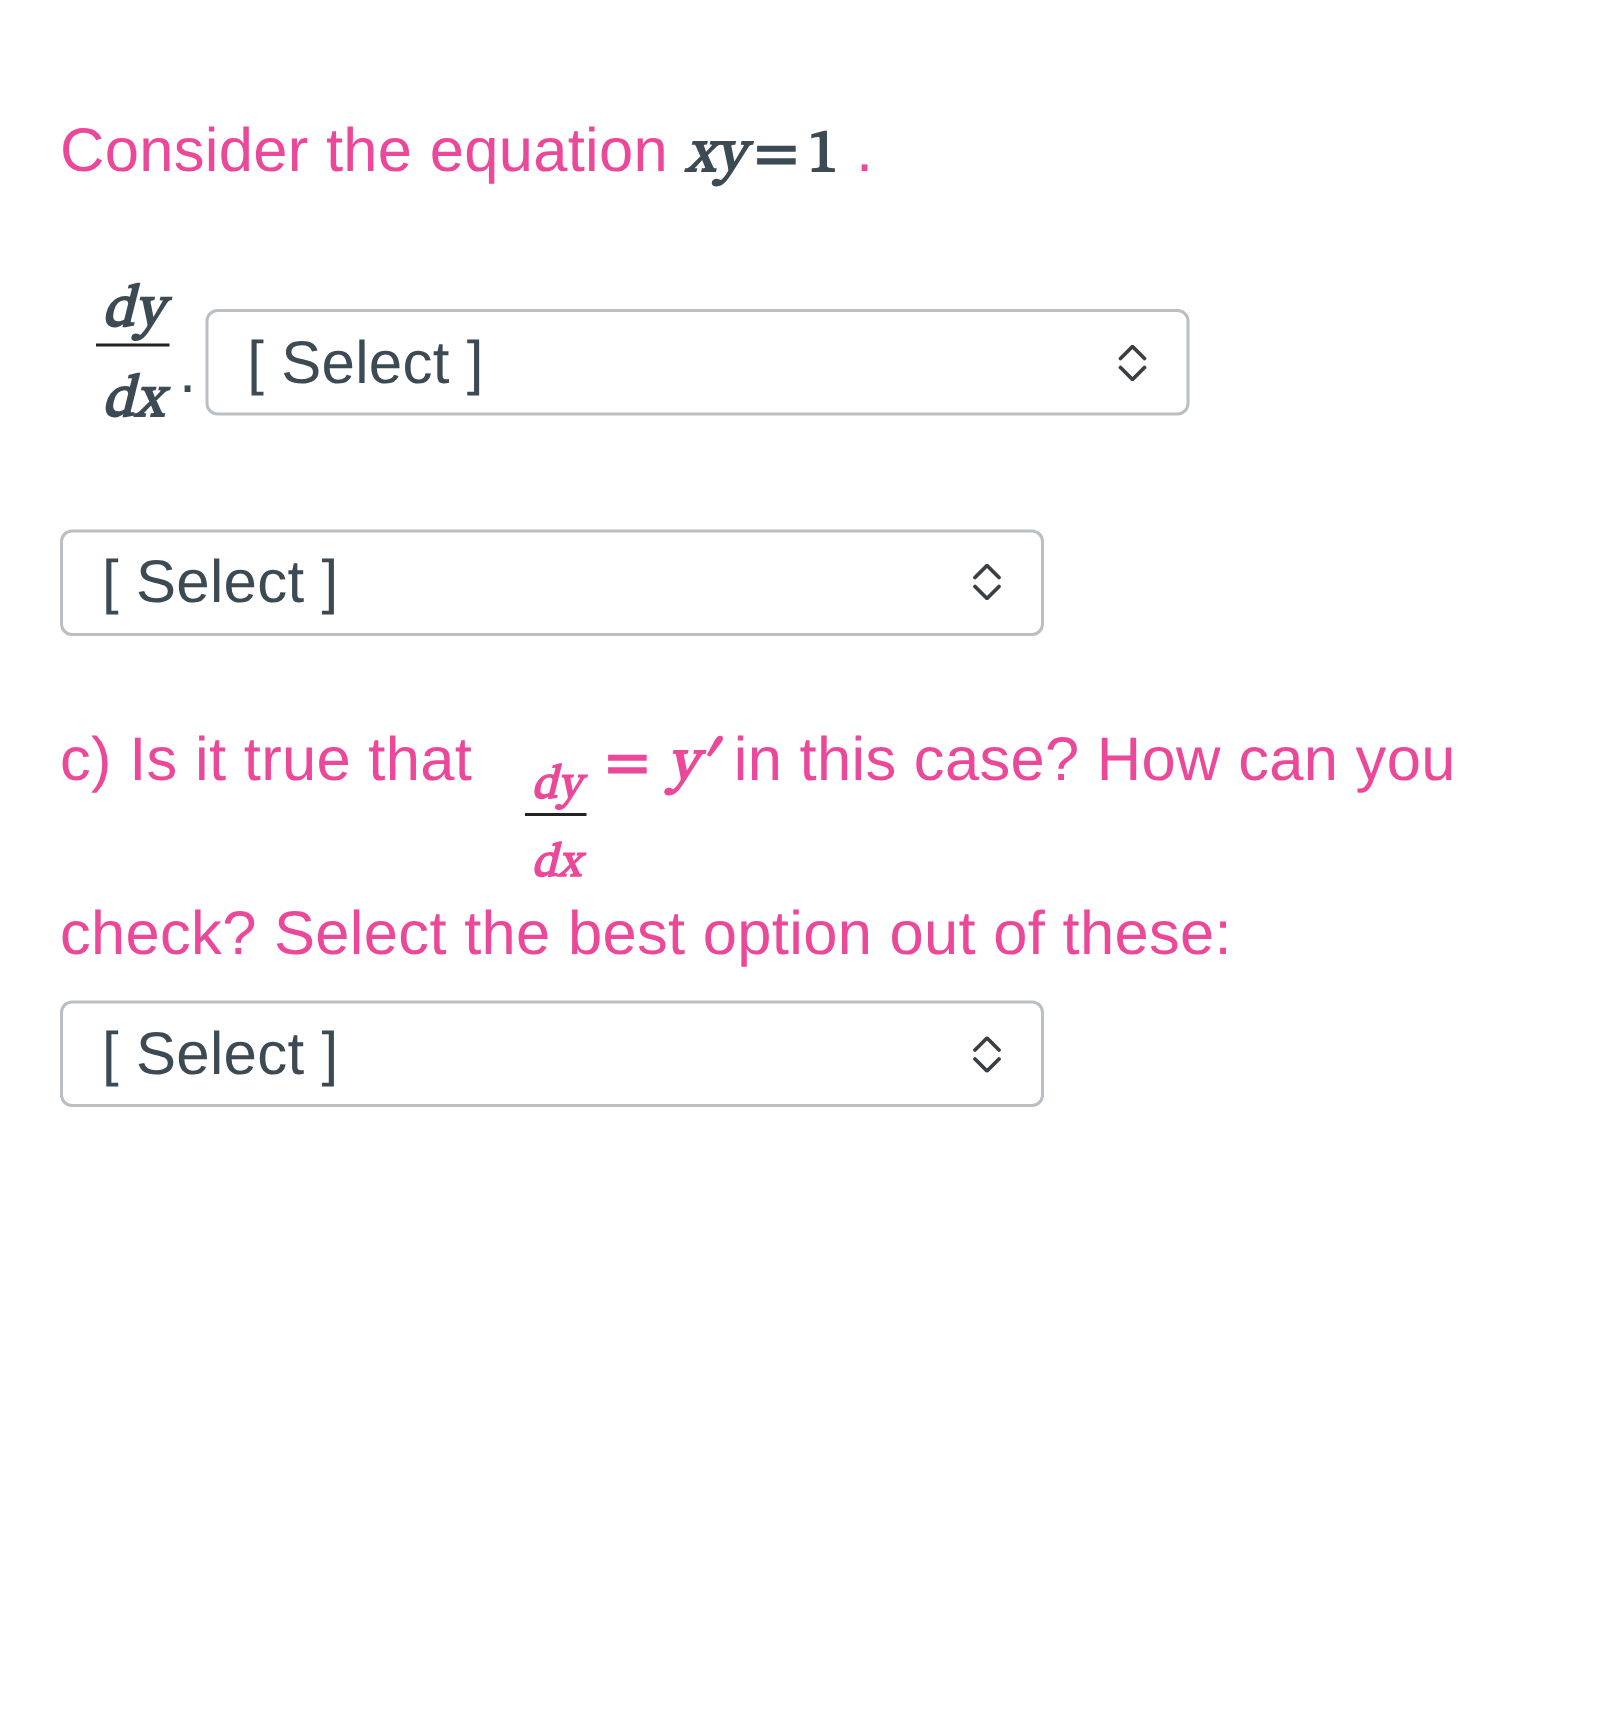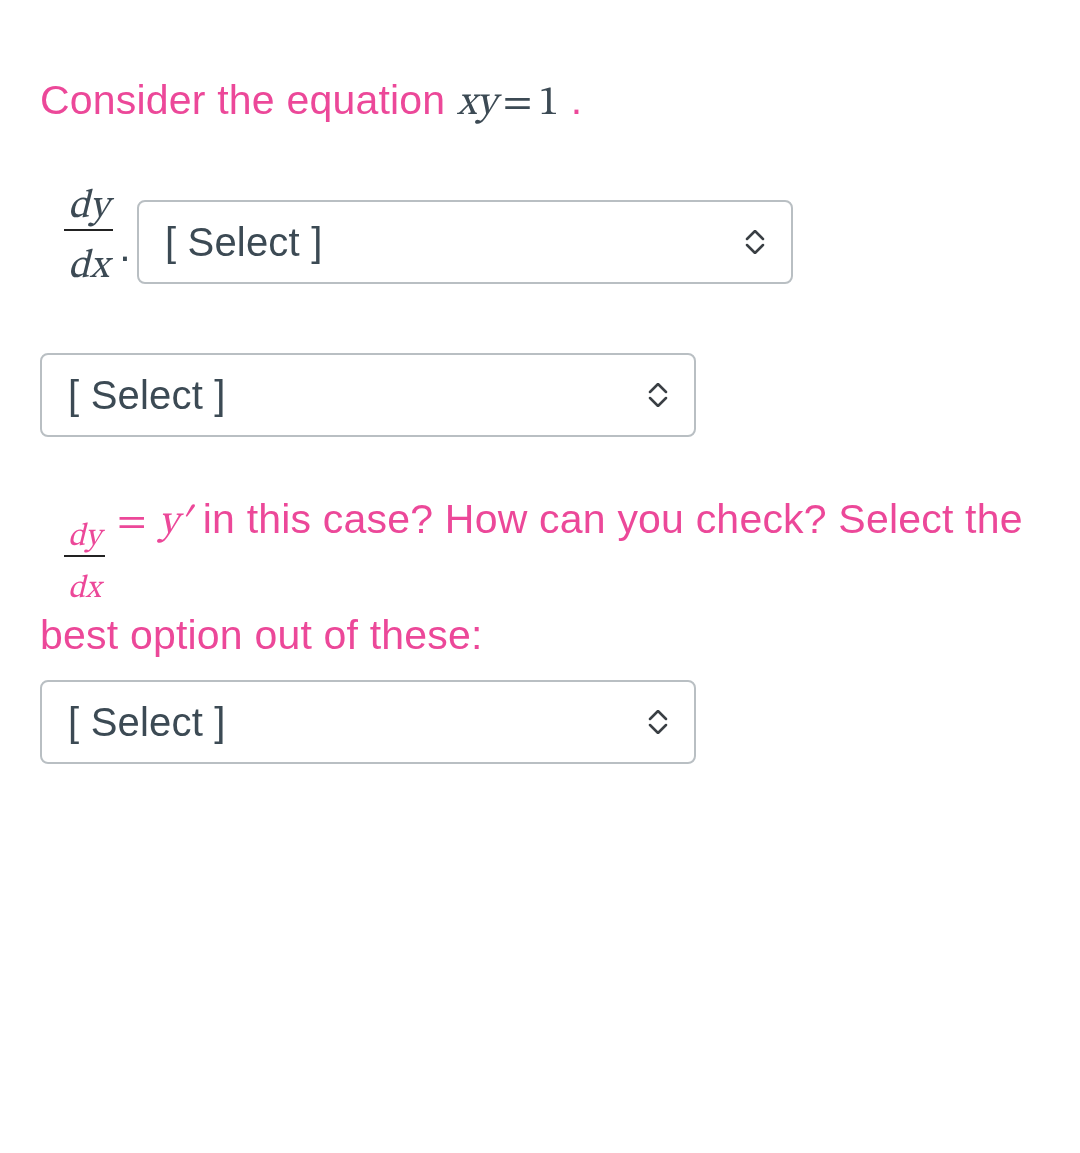--- a/index.html
+++ b/index.html
@@ -30,21 +30,21 @@
     }
     .math {
       font-family: "Cambria Math", "STIX Two Math", "Latin Modern Math", Georgia, serif;
       font-style: italic;
     }
     .math-upright {
       font-family: "Cambria Math", "STIX Two Math", "Latin Modern Math", Georgia, serif;
       font-style: normal;
     }
     .bold-math {
-      font-weight: 400;
+      font-weight: 700;
       text-align: right;
     }
     .frac {
       display: inline-flex;
       flex-direction: column;
       align-items: center;
       vertical-align: middle;
       line-height: 1;
       font-family: "Cambria Math", "STIX Two Math", "Latin Modern Math", Georgia, serif;
       font-style: italic;
@@ -59,21 +59,21 @@
     }
     .frac-small {
       font-size: 32px;
     }
     .select-box {
       display: inline-flex;
       align-items: center;
       justify-content: space-between;
       border: 2px solid #b9bfc3;
       border-radius: 8px;
-      height: 84px;
+      height: 71px;
       padding: 0 26px 0 26px;
       background: #fff;
       width: 656px;
       cursor: pointer;
       margin-top: 10px;
     }
     .select-box .select-text {
       color: #3c4a54;
       font-size: 40px;
       font-weight: 400;
@@ -148,21 +148,21 @@
         </svg>
       <svg width="20" height="11" viewBox="0 0 20 11">
           <path d="M2 2 L10 10 L18 2" stroke="#3a3f44" stroke-width="2.5" fill="none" stroke-linecap="round" stroke-linejoin="round"></path>
         </svg>
     </span>
   </div>
 </div>
 
 <div class="question-block">
   <div class="text-line">
-    <span class="frac frac-small bold-math" style="vertical-align:-12px;">
+    <span>c) Is it true that </span><span class="frac frac-small bold-math" style="vertical-align:-12px;">
       <span class="num">dy</span>
       <span class="den">dx</span>
     </span><span class="eq bold-math" style="padding:0 12px;">=</span><span class="math bold-math">y′</span><span> in this case? How can you check? Select the best option out of these:</span>
   </div>
   <div class="select-box" style="margin-top:14px;">
     <span class="select-text">[ Select ]</span>
     <span class="chev-group">
       <svg width="20" height="11" viewBox="0 0 20 11">
           <path d="M2 9 L10 1 L18 9" stroke="#3a3f44" stroke-width="2.5" fill="none" stroke-linecap="round" stroke-linejoin="round"></path>
         </svg>

